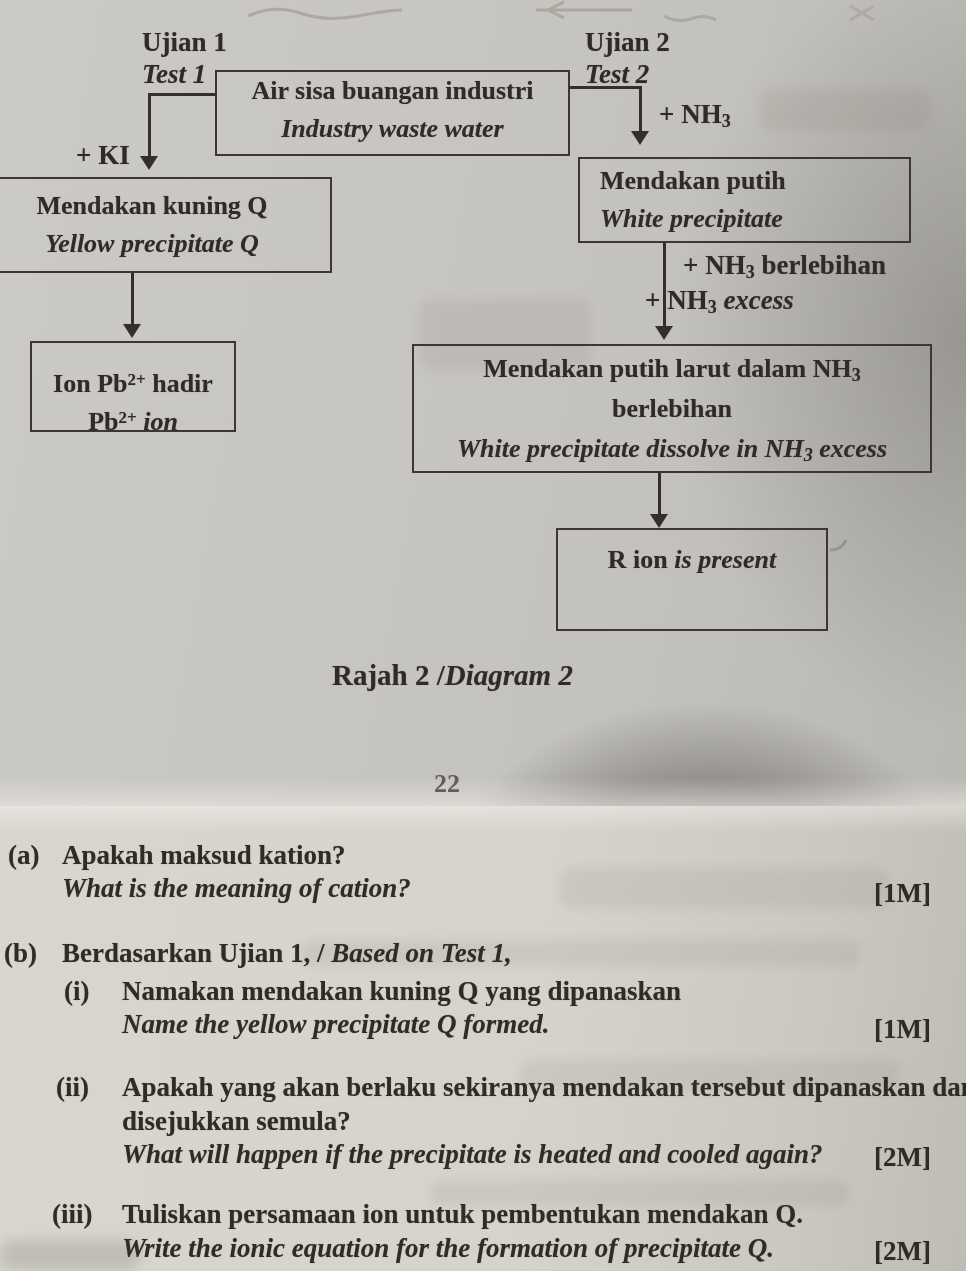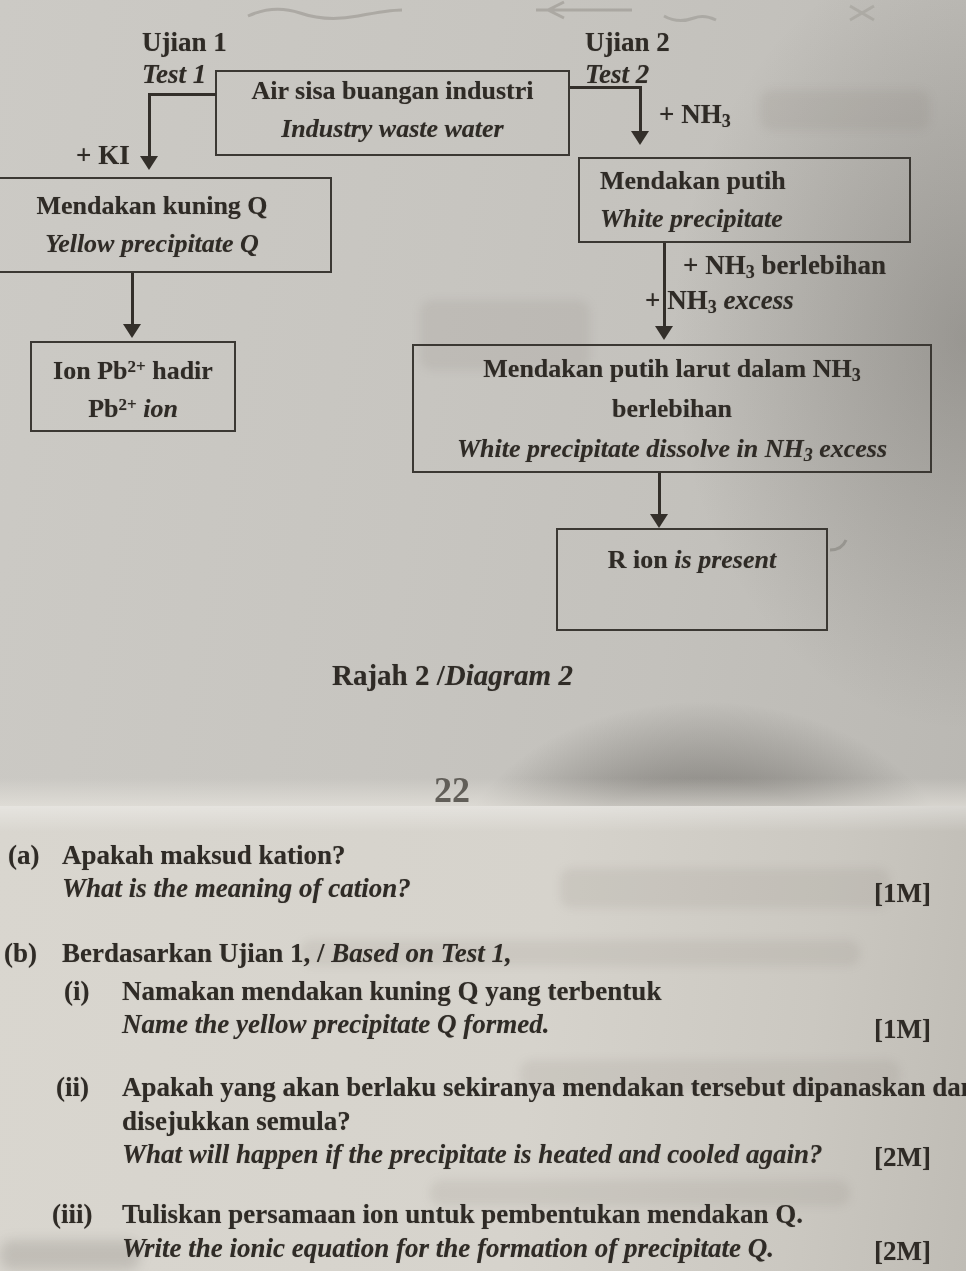--- a/index.html
+++ b/index.html
@@ -75,21 +75,21 @@
     <span class="t" style="left:76px;top:140px;">+ KI</span>
 
     <div class="b" style="left:-28px;top:177px;width:360px;height:96px;padding-top:8px;">
       <span class="l">Mendakan kuning Q</span>
       <span class="l it">Yellow precipitate Q</span>
     </div>
 
     <div class="vln" style="left:131px;top:273px;width:3px;height:52px;"></div>
     <div class="arr" style="left:123px;top:324px;"></div>
 
-    <div class="b" style="left:30px;top:341px;width:206px;height:91px;padding-top:9px;">
+    <div class="b" style="left:30px;top:341px;width:206px;height:91px;padding-top:22px;">
       <span class="l"><span>Ion Pb</span><sup class="p">2+</sup><span> hadir</span></span>
       <span class="l"><span>Pb</span><sup class="p">2+</sup><span class="it"> ion</span></span>
     </div>
 
     <div class="hln" style="left:570px;top:86px;width:72px;height:3px;"></div>
     <div class="vln" style="left:639px;top:86px;width:3px;height:46px;"></div>
     <div class="arr" style="left:631px;top:131px;"></div>
     <span class="t" style="left:659px;top:99px;"><span>+ NH</span><sub class="s">3</sub></span>
 
     <div class="b" style="left:578px;top:157px;width:333px;height:86px;padding:3px 0 0 20px;text-align:left;">
@@ -109,41 +109,41 @@
     </div>
 
     <div class="vln" style="left:658px;top:473px;width:3px;height:42px;"></div>
     <div class="arr" style="left:650px;top:514px;"></div>
 
     <div class="b" style="left:556px;top:528px;width:272px;height:103px;padding-top:10px;">
       <span class="l" style="line-height:40px;"><span>R ion </span><span class="it">is present</span></span>
     </div>
 
     <span class="t" style="left:332px;top:659px;font-size:29px;text-align:center;"><span>Rajah 2 /</span><span class="it">Diagram 2</span></span>
-    <span class="t pg" style="left:434px;top:769px;font-size:36px;">22</span>
+    <span class="t pg" style="left:434px;top:769px;font-size:26px;">22</span>
   </div>
 
   <div class="questions">
     <div class="smudge" style="left:560px;top:62px;width:330px;height:40px;"></div>
     <div class="smudge" style="left:300px;top:134px;width:560px;height:26px;"></div>
     <div class="smudge" style="left:520px;top:254px;width:380px;height:30px;"></div>
     <div class="smudge" style="left:430px;top:374px;width:420px;height:26px;"></div>
     <div class="smudge dk" style="left:0px;top:434px;width:140px;height:30px;"></div>
   </div>
 
   <span class="t q" style="left:8px;top:840px;">(a)</span>
   <span class="t q" style="left:62px;top:840px;">Apakah maksud kation?</span>
   <span class="t q qe" style="left:62px;top:873px;">What is the meaning of cation?</span>
   <span class="t q" style="left:874px;top:878px;">[1M]</span>
 
   <span class="t q" style="left:4px;top:938px;">(b)</span>
   <span class="t q" style="left:62px;top:938px;"><span>Berdasarkan Ujian 1, / </span><span class="qe">Based on Test 1,</span></span>
 
   <span class="t q" style="left:64px;top:976px;">(i)</span>
-  <span class="t q" style="left:122px;top:976px;">Namakan mendakan kuning Q yang terbentuk</span>
+  <span class="t q" style="left:122px;top:976px;">Namakan mendakan kuning Q yang dipanaskan</span>
   <span class="t q qe" style="left:122px;top:1009px;">Name the yellow precipitate Q formed.</span>
   <span class="t q" style="left:874px;top:1014px;">[1M]</span>
 
   <span class="t q" style="left:56px;top:1072px;">(ii)</span>
   <span class="t q" style="left:122px;top:1072px;">Apakah yang akan berlaku sekiranya mendakan tersebut dipanaskan dan</span>
   <span class="t q" style="left:122px;top:1106px;">disejukkan semula?</span>
   <span class="t q qe" style="left:122px;top:1139px;">What will happen if the precipitate is heated and cooled again?</span>
   <span class="t q" style="left:874px;top:1142px;">[2M]</span>
 
   <span class="t q" style="left:52px;top:1199px;">(iii)</span>

